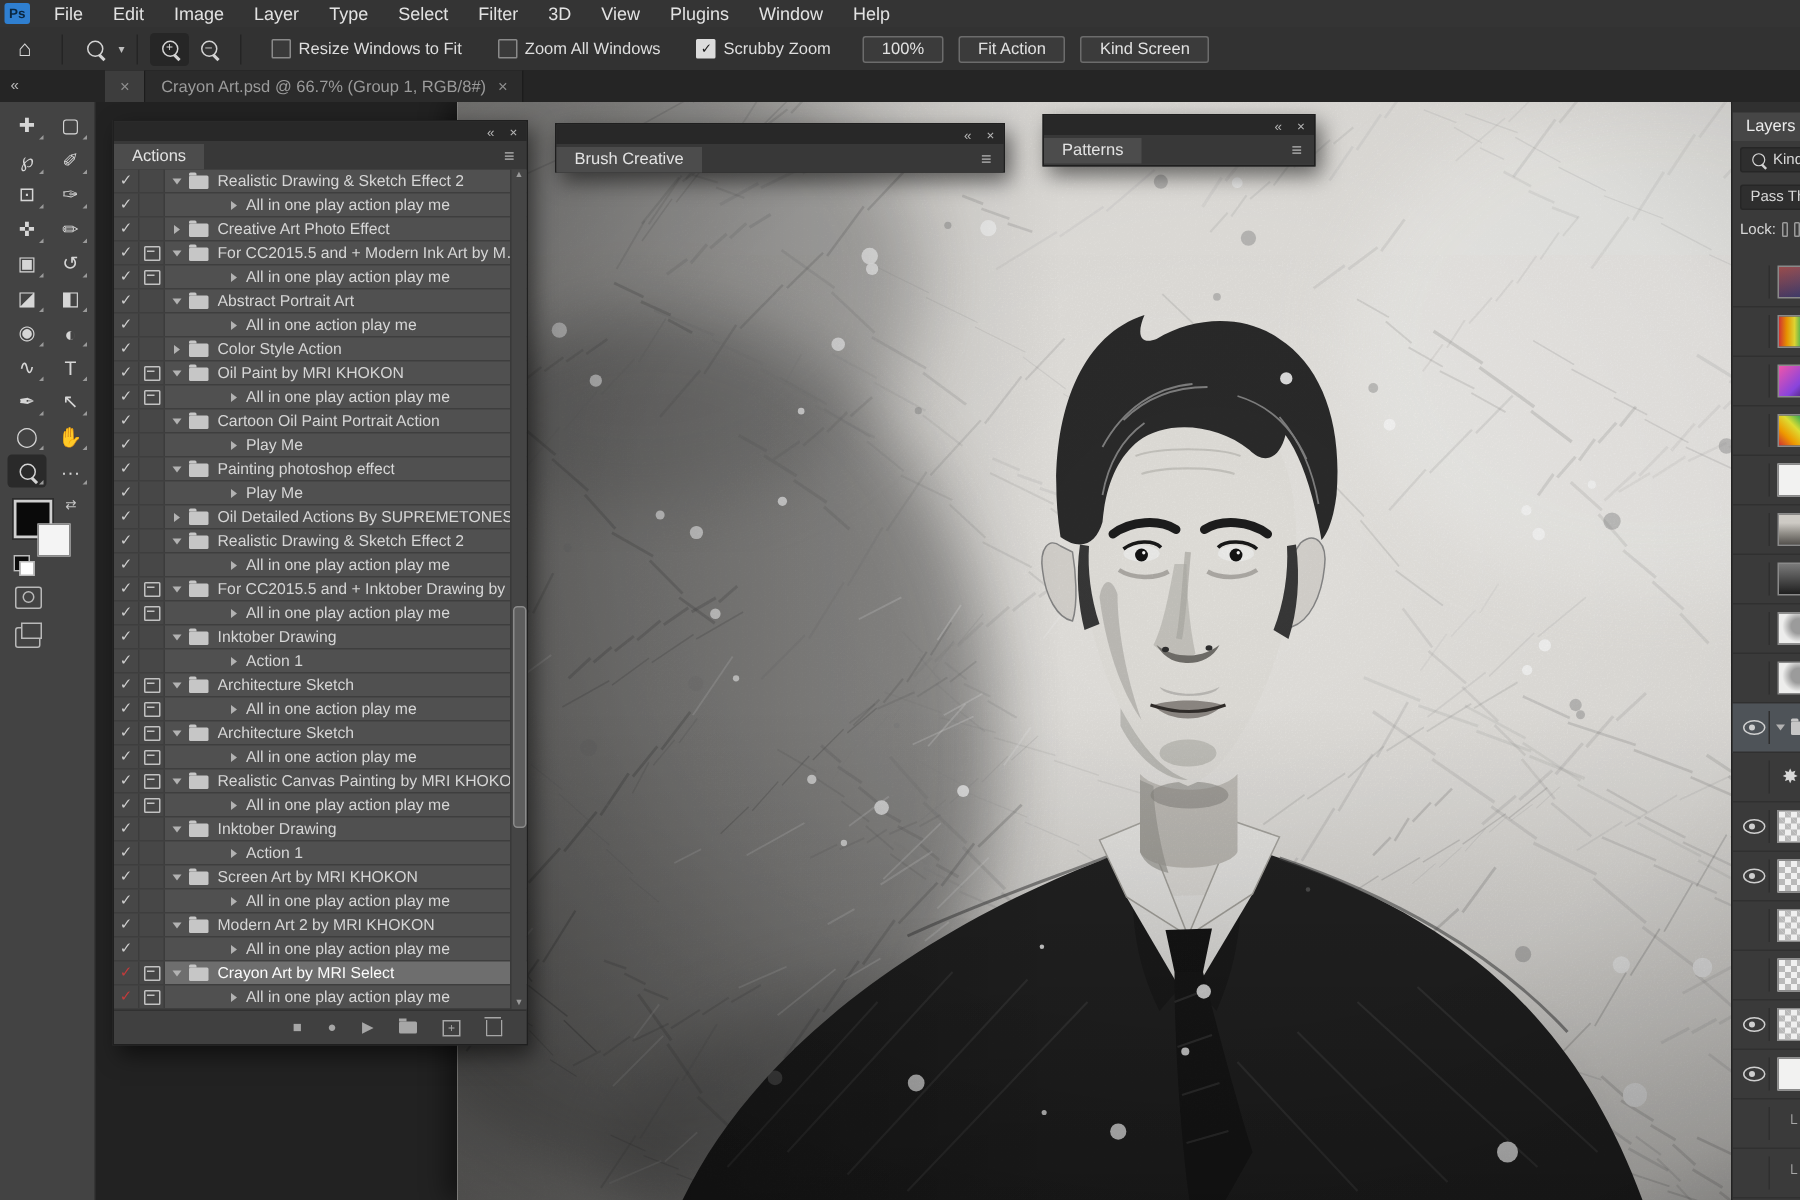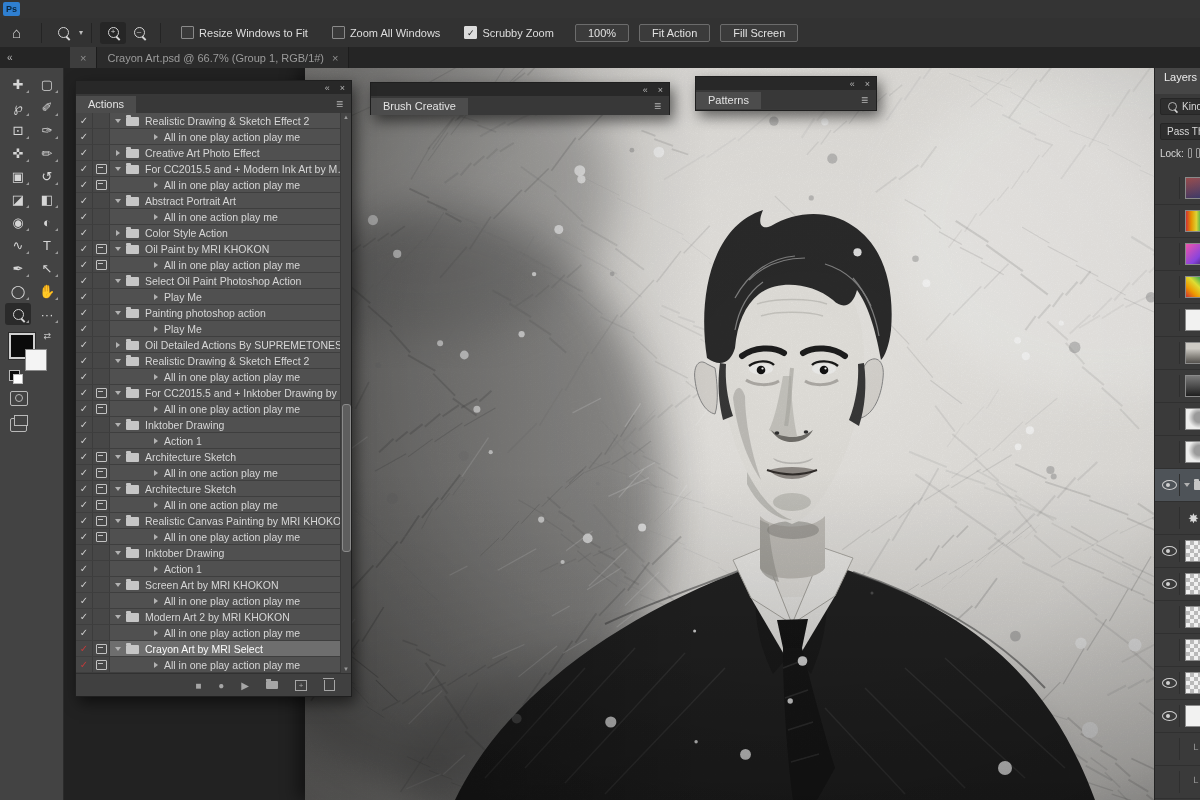--- a/index.html
+++ b/index.html
@@ -100,21 +100,21 @@
   .trash{width:9px;height:10px;border:1px solid #a6a6a6;border-top:none;position:relative;border-radius:0 0 1px 1px}
   .trash::before{content:'';position:absolute;left:-2px;top:-2px;width:11px;height:1px;background:#a6a6a6}
   .foldsm{width:12px;height:8px;background:#a6a6a6;border-radius:1px;position:relative}
   .foldsm::before{content:'';position:absolute;left:0;top:-2px;width:5px;height:2px;background:#a6a6a6}
   
   #brush-panel{left:370px;top:82px;width:298px;height:31px;z-index:28}
   #patterns-panel{left:695px;top:76px;width:180px;height:33px;z-index:29}
   
   .layersdock{position:absolute;right:0;top:68px;width:45px;height:732px;background:#3a3a3a;
               border-left:1px solid #232323;z-index:20;overflow:hidden}
-  .ldtabrow{height:26px;background:#303030;display:flex;}
+  .ldtabrow{height:26px;background:#303030;display:flex;align-items:flex-end}
   .ldtab{background:#464646;color:#ececec;font-size:11px;padding:3px 14px 4px 9px;white-space:nowrap}
   .ldrow{display:flex;align-items:flex-start;gap:4px;padding:4px 0 4px 5px;color:#d8d8d8;font-size:10px;white-space:nowrap}
   .ldfield{background:#2e2e2e;border:1px solid #262626;border-radius:2px;padding:2px 6px;display:flex;gap:4px;align-items:center}
   .lockbox{width:8px;height:8px;border:1px solid #9a9a9a;border-radius:1px}
   .lrows{position:absolute;left:0;top:104px;right:0;bottom:0}
   .lrow{height:32px;display:flex;align-items:center;gap:5px;border-bottom:1px solid #303030;padding-left:4px}
   .lrow.selected{background:#4e5358}
   .eyecell{width:20px;height:22px;border-right:1px solid #2f2f2f;display:flex;align-items:center;justify-content:center;flex:none}
   .eye{width:13px;height:8px;border:1px solid #cfcfcf;border-radius:50%;position:relative}
   .eye::after{content:'';position:absolute;left:3.5px;top:1.5px;width:4px;height:4px;background:#cfcfcf;border-radius:50%}
@@ -131,20 +131,34 @@
              linear-gradient(45deg,#b9b9b9 25%,#f0f0f0 25%,#f0f0f0 75%,#b9b9b9 75%);
              background-size:8px 8px;background-position:0 0,4px 4px;background-color:#f0f0f0}
   .adjicon{color:#d8d8d8;font-size:13px;margin-left:3px}
   .cliparrow{color:#a8a8a8;font-size:10px;margin-left:6px}
 </style>
 </head>
 <body>
 
 <div class="menubar">
   <div class="pslogo">Ps</div>
+  <div id="menu-items" style="display:flex">
+      <span class="menu-item">File</span>
+      <span class="menu-item">Edit</span>
+      <span class="menu-item">Image</span>
+      <span class="menu-item">Layer</span>
+      <span class="menu-item">Type</span>
+      <span class="menu-item">Select</span>
+      <span class="menu-item">Filter</span>
+      <span class="menu-item">3D</span>
+      <span class="menu-item">View</span>
+      <span class="menu-item">Plugins</span>
+      <span class="menu-item">Window</span>
+      <span class="menu-item">Help</span>
+    </div>
 </div>
 
 <div class="optbar">
   <span class="home">⌂</span>
   <span class="vsep"></span>
   <span class="toolbtn">
       <span class="mag"></span>
     </span>
   <span class="ddcaret">▾</span>
   <span class="vsep"></span>
@@ -169,32 +183,32 @@
         <span>Zoom All Windows</span>
       </label>
       <label class="opt-check">
         <span class="cbox checked">✓</span>
         <span>Scrubby Zoom</span>
       </label>
     </span>
   <span id="opt-buttons" style="display:flex;align-items:flex-end;margin-left:4px">
       <button class="opt-btn">100%</button>
       <button class="opt-btn">Fit Action</button>
-      <button class="opt-btn">Fill Screen</button>
+      <button class="opt-btn">Kind Screen</button>
     </span>
 </div>
 
 <div class="tabbar">
   <span class="dockcollapse">«</span>
   <span id="doc-tabs" style="display:flex;align-items:flex-end;height:21px">
       <div class="doc-tab active">
         <span class="tab-close">×</span>
       </div>
       <div class="doc-tab">
-        <span>Crayon Art.psd @ 66.7% (Group 1, RGB/1#)</span>
+        <span>Crayon Art.psd @ 66.7% (Group 1, RGB/8#)</span>
         <span class="tab-close">×</span>
       </div>
     </span>
 </div>
 
 <div class="toolsdock">
   <div class="toolgrid" id="tool-grid">
       <div class="toolcell">✚<span class="tiny"></span></div>
       <div class="toolcell">▢<span class="tiny"></span></div>
       <div class="toolcell">℘<span class="tiny"></span></div>
@@ -803,38 +817,38 @@
           <span class="car"></span>
           <span class="alabel">All in one play action play me</span>
         </div>
       </div>
       <div class="arow">
         <span class="acheck">✓</span>
         <span class="amodal"></span>
         <div class="acontent">
           <span class="car open"></span>
           <span class="fold"></span>
-          <span class="alabel">Select Oil Paint Photoshop Action</span>
+          <span class="alabel">Cartoon Oil Paint Portrait Action</span>
         </div>
       </div>
       <div class="arow">
         <span class="acheck">✓</span>
         <span class="amodal"></span>
         <div class="acontent action">
           <span class="car"></span>
           <span class="alabel">Play Me</span>
         </div>
       </div>
       <div class="arow">
         <span class="acheck">✓</span>
         <span class="amodal"></span>
         <div class="acontent">
           <span class="car open"></span>
           <span class="fold"></span>
-          <span class="alabel">Painting photoshop action</span>
+          <span class="alabel">Painting photoshop effect</span>
         </div>
       </div>
       <div class="arow">
         <span class="acheck">✓</span>
         <span class="amodal"></span>
         <div class="acontent action">
           <span class="car"></span>
           <span class="alabel">Play Me</span>
         </div>
       </div>

